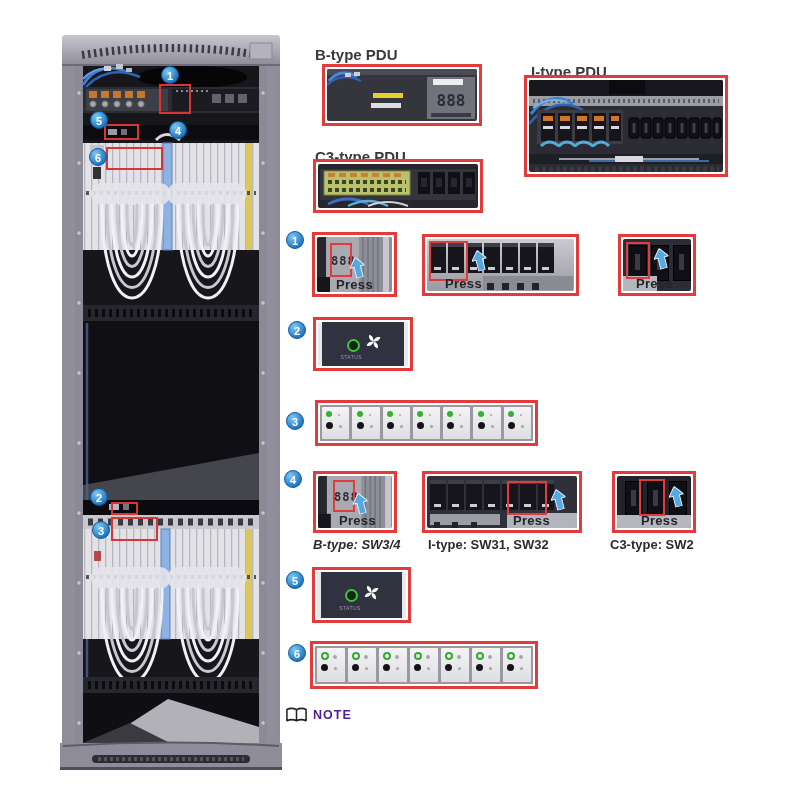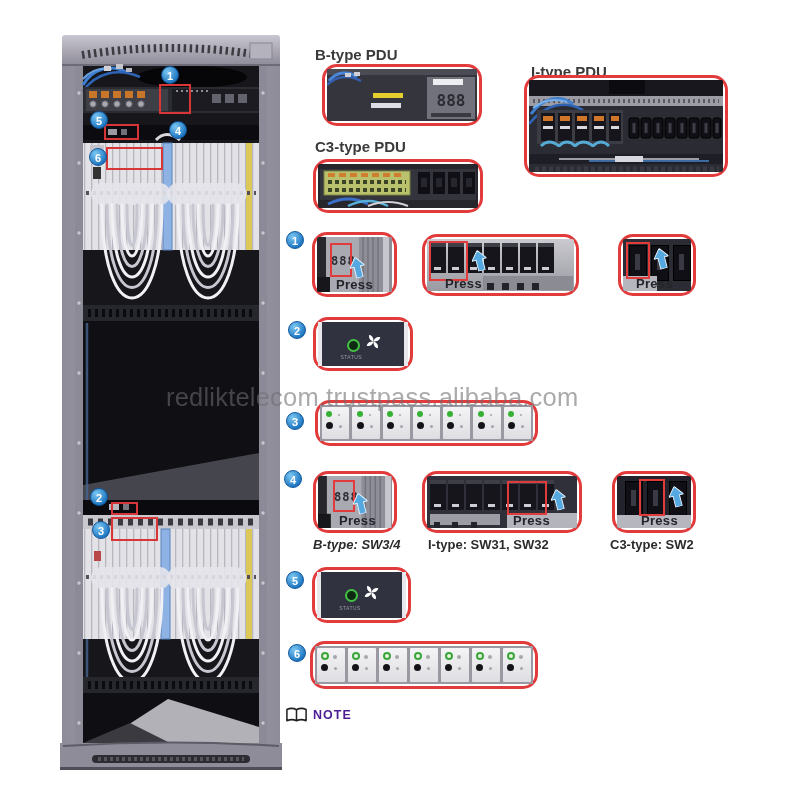--- a/index.html
+++ b/index.html
@@ -1,20 +1,20 @@
 <!DOCTYPE html>
 <html><head>
 <meta charset="utf-8">
 <style>
   html,body{margin:0;padding:0;background:#fff;}
   #canvas{position:relative;width:800px;height:800px;background:#fff;overflow:hidden;
           font-family:"Liberation Sans",sans-serif;}
   .seclabel{position:absolute;font:700 15px "Liberation Sans",sans-serif;color:#3a3a3a;white-space:nowrap;margin-top:10px;}
   .cap{position:absolute;font:700 13px "Liberation Sans",sans-serif;color:#2b2b2b;white-space:nowrap;}
-  .frame{position:absolute;border:3px solid #e23b3b;border-radius:15px;background:#fff;padding:2px;box-sizing:border-box;}
+  .frame{position:absolute;border:3px solid #e23b3b;border-radius:0;background:#fff;padding:2px;box-sizing:border-box;}
   .ph{position:relative;width:100%;height:100%;overflow:hidden;border-radius:2px;}
   .badge{position:absolute;width:18px;height:18px;border-radius:50%;
          background:radial-gradient(circle at 35% 30%,#7cc8f2,#1b74c0 75%);
          border:1px solid #11579c;color:#fff;font:700 11px/18px "Liberation Sans",sans-serif;
          text-align:center;z-index:40;box-sizing:border-box;}
   .rbox{position:absolute;border:2.5px solid #e23b3b;box-sizing:border-box;}
   .press{position:absolute;font:600 13px "Liberation Sans",sans-serif;color:#23232a;letter-spacing:.3px;z-index:5;}
   .parrow{position:absolute;width:15px;height:21px;transform:rotate(-14deg);z-index:6;}
   .digits{position:absolute;font:700 12px "DejaVu Sans Mono",monospace;color:#2d2d36;letter-spacing:1px;}
   .bkrow{position:absolute;display:flex;gap:2px;}
@@ -249,21 +249,21 @@
         <rect x="46" y="24" width="30" height="5" fill="#e5cf2c"></rect>
         <rect x="44" y="34" width="30" height="5" fill="#dddde4"></rect>
         <rect x="100" y="8" width="48" height="42" fill="#72727c"></rect>
         <rect x="106" y="10" width="30" height="6" fill="#eceef0"></rect>
         <text x="124" y="37" font-family="DejaVu Sans Mono, monospace" font-size="16" font-weight="bold" fill="#2b2b33" text-anchor="middle">888</text>
         <rect x="104" y="44" width="40" height="4" fill="#3a3a42"></rect>
       </svg>
     </div>
   </div>
 
-  <div class="seclabel" style="left:315px;top:128px;text-align:center;">C3-type PDU</div>
+  <div class="seclabel" style="left:315px;top:138px;text-align:center;">C3-type PDU</div>
   <div class="frame" style="left:313px;top:159px;width:170px;height:54px;">
     <div class="ph">
       <svg width="100%" height="100%" viewBox="0 0 160 44" preserveAspectRatio="none">
         <rect x="0" y="0" width="160" height="44" fill="#26262c"></rect>
         <rect x="2" y="5" width="156" height="31" fill="#34343c"></rect>
         <rect x="6" y="7" width="86" height="24" fill="#b9c16d" stroke="#7a8440"></rect>
         <g fill="#cf7d2e">
           <rect x="10" y="9" width="7" height="4"></rect>
             <rect x="21" y="9" width="7" height="4"></rect>
           <rect x="32" y="9" width="7" height="4"></rect>
@@ -551,15 +551,14 @@
     </div>
   </div>
 
   <span style="position:absolute;left:285px;top:707px;width:23px;height:16px;">
     <svg viewBox="0 0 24 16" width="23" height="16">
       <path d="M12 2.5 C9 0.8 5 0.8 2 2.3 L2 14 C5 12.6 9 12.6 12 14 C15 12.6 19 12.6 22 14 L22 2.3 C19 0.8 15 0.8 12 2.5 Z M12 2.5 L12 14" fill="none" stroke="#222" stroke-width="1.6" stroke-linejoin="round"></path>
     </svg>
   </span>
   <div class="noteTitle" style="left:313px;top:708px;">NOTE</div>
 
-  <div class="wm">redliktelecom.trustpass.alibaba.com</div>
 
 </div>
 
 </body></html>

